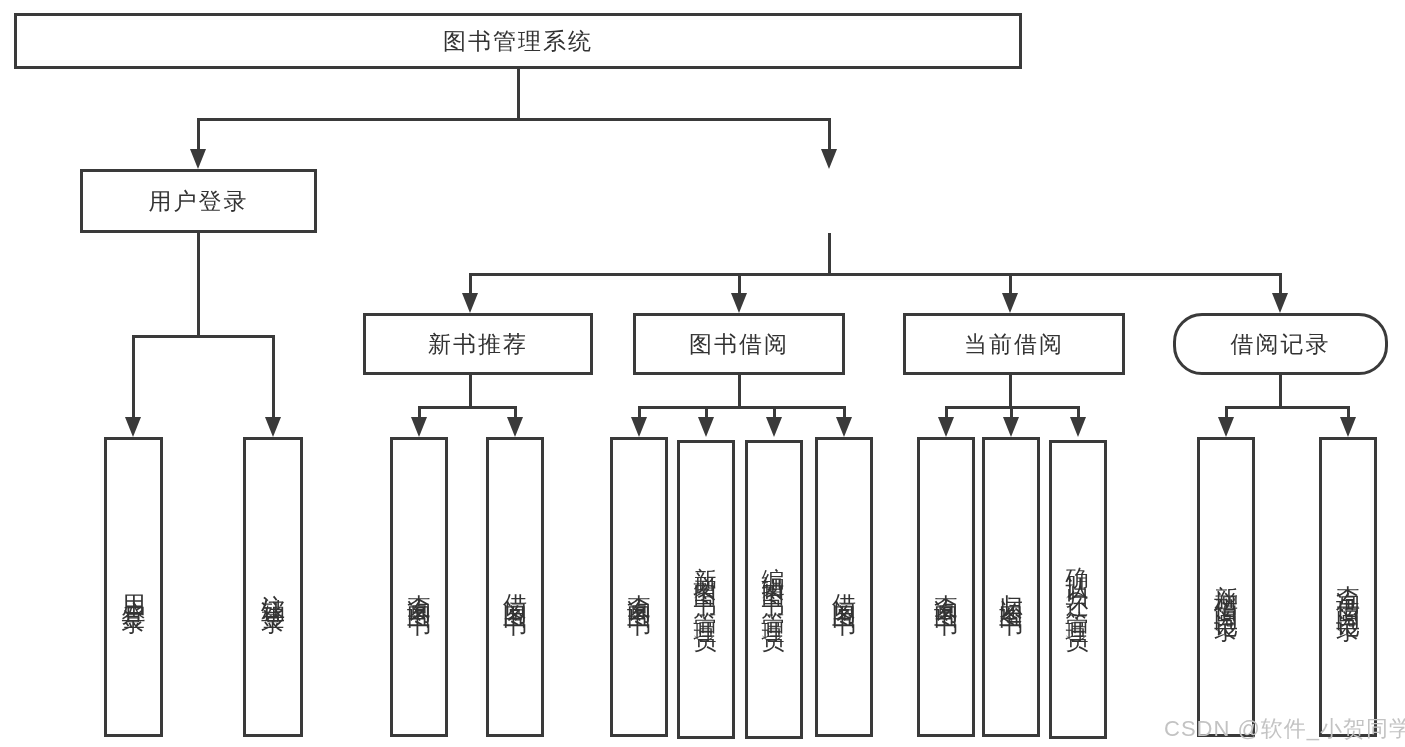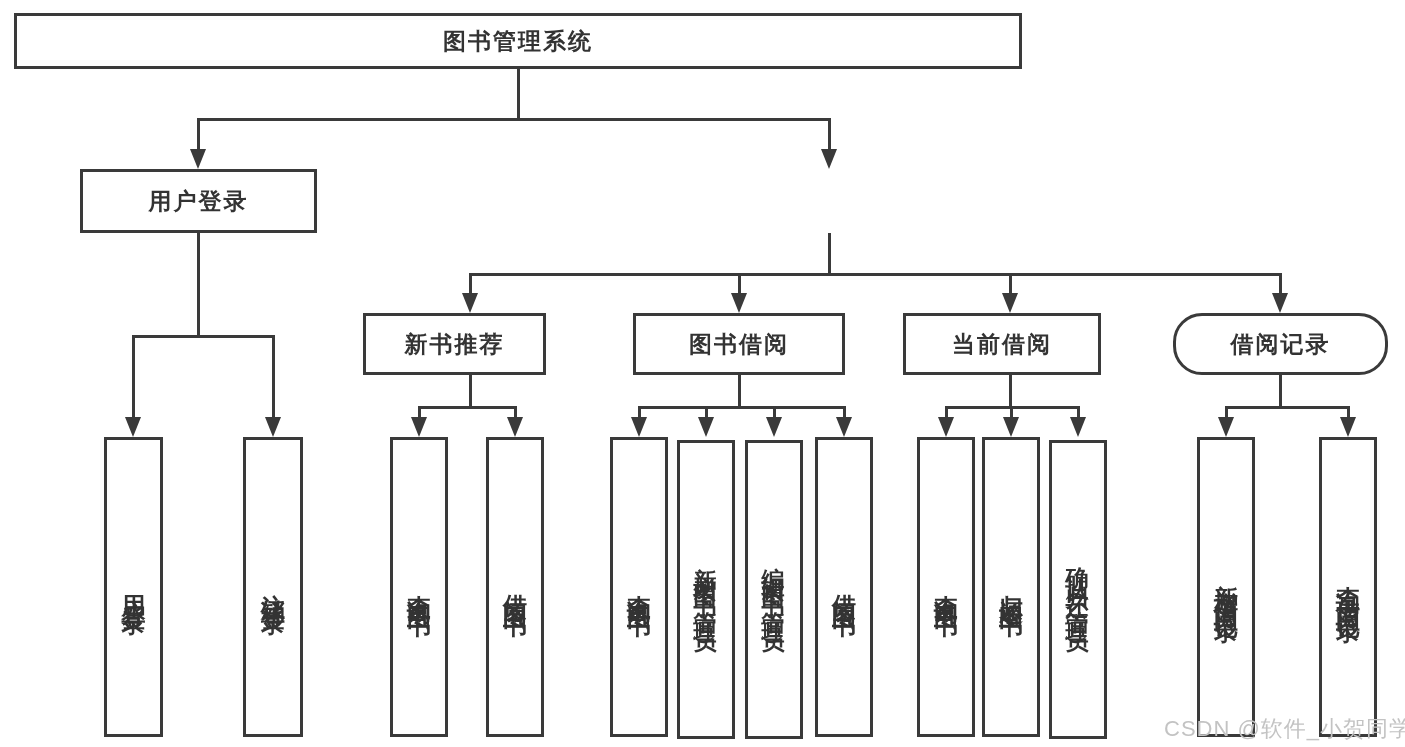--- a/index.html
+++ b/index.html
@@ -12,21 +12,20 @@
   }
   .box{
     position:absolute;
     box-sizing:border-box;
     border:3px solid var(--line,#3a3a3a);
     background:var(--box-bg,#fff);
     color:var(--text,#333);
     display:flex;align-items:center;justify-content:center;
     font-size:23px;letter-spacing:2px;
     text-align:left;
-    font-weight:bold;
   }
   .leaf{
     writing-mode:vertical-rl;
     font-size:24px;letter-spacing:6px;
     padding:4px 0;
   }
   .leaf.long{font-size:23px;letter-spacing:9px;}
   .leaf.mid{letter-spacing:7px;}
   .vline{position:absolute;width:3px;background:var(--line,#3a3a3a);}
   .hline{position:absolute;height:3px;background:var(--line,#3a3a3a);}
@@ -46,25 +45,25 @@
 </head>
 <body>
 
 <div id="canvas">
 
   <div class="box" style="left:14px;top:13px;width:1008px;height:56px;">图书管理系统</div>
 
   <div class="box" style="left:80px;top:169px;width:237px;height:64px;">用户登录</div>
 
 
-  <div class="box" style="left:363px;top:313px;width:183px;height:62px;">新书推荐</div>
+  <div class="box" style="left:363px;top:313px;width:230px;height:62px;">新书推荐</div>
 
   <div class="box" style="left:633px;top:313px;width:212px;height:62px;">图书借阅</div>
 
-  <div class="box" style="left:903px;top:313px;width:198px;height:62px;">当前借阅</div>
+  <div class="box" style="left:903px;top:313px;width:222px;height:62px;">当前借阅</div>
 
   <div class="box" style="left:1173px;top:313px;width:215px;height:62px;border-radius:29px;">借阅记录</div>
 
   <div class="box leaf" style="left:104px;top:437px;width:59px;height:300px;">用户登录</div>
   <div class="box leaf" style="left:243px;top:437px;width:60px;height:300px;">注销登录</div>
 
   <div class="box leaf" style="left:390px;top:437px;width:58px;height:300px;">查询图书</div>
   <div class="box leaf" style="left:486px;top:437px;width:58px;height:300px;">借阅图书</div>
 
   <div class="box leaf" style="left:610px;top:437px;width:58px;height:300px;">查询图书</div>

